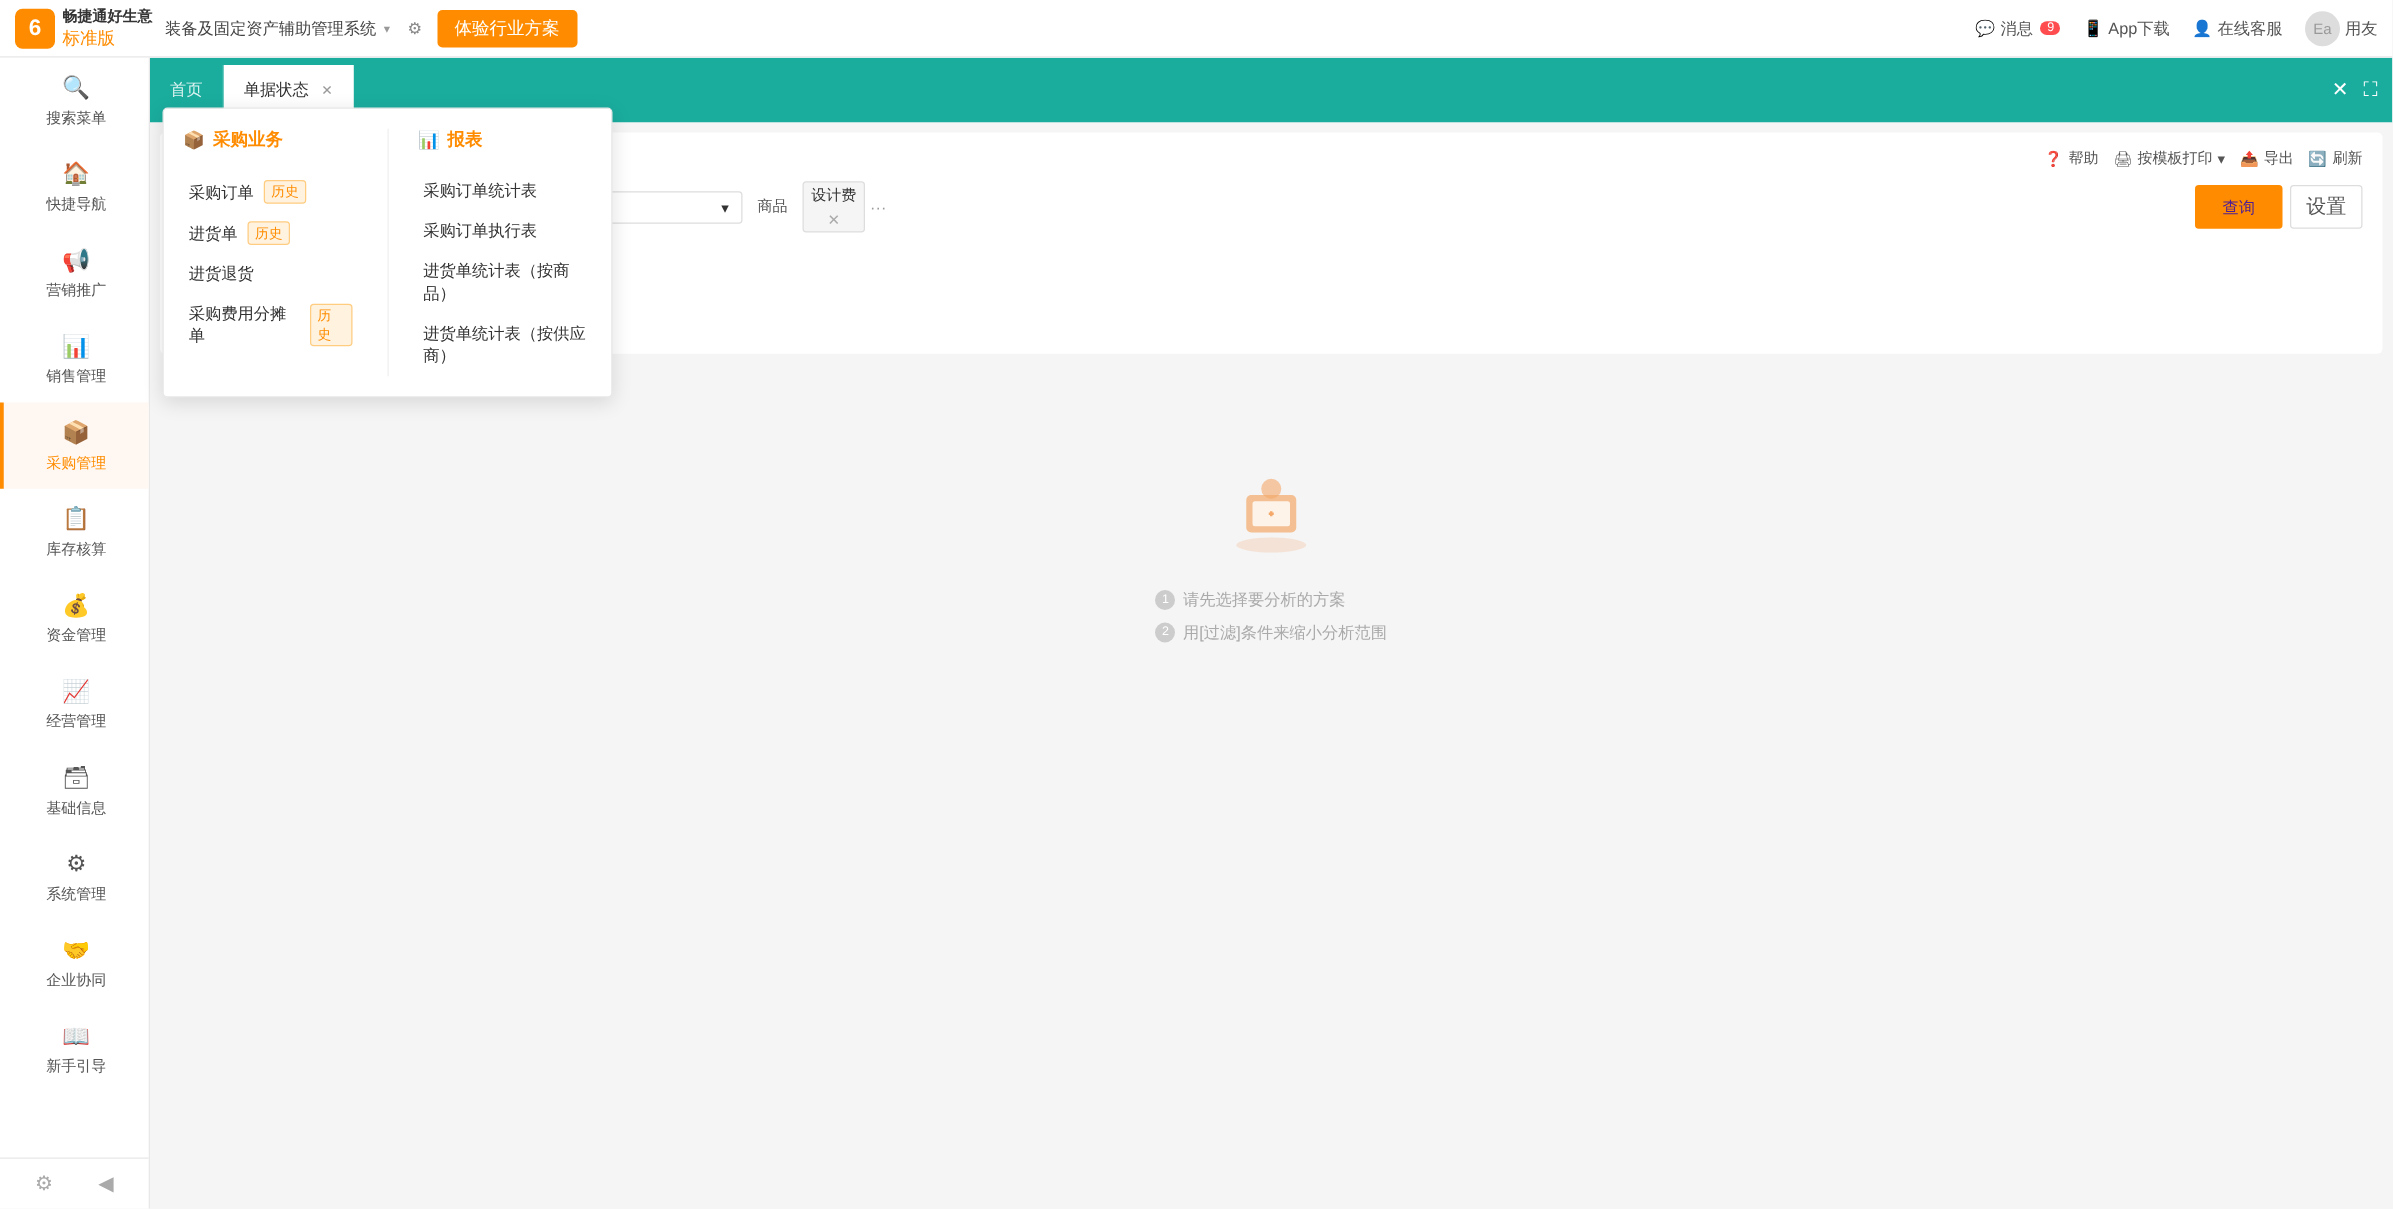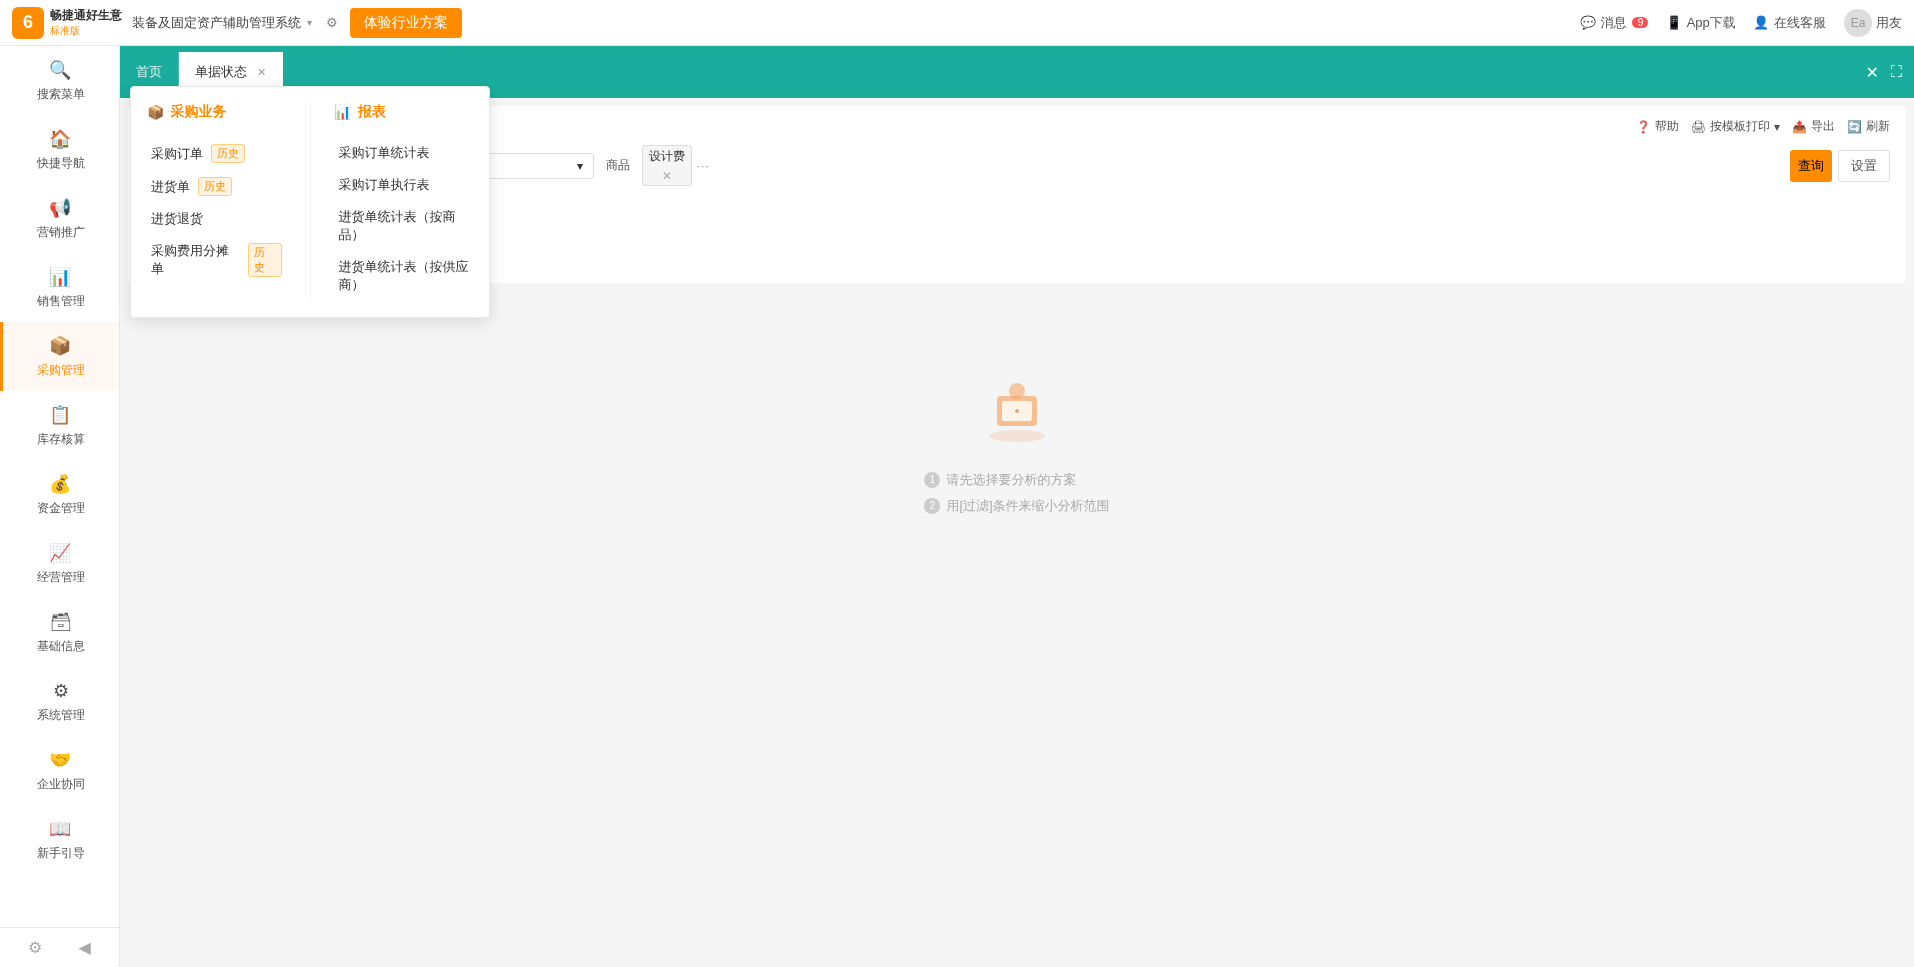--- a/index.html
+++ b/index.html
@@ -27,21 +27,21 @@
       height: 32px;
       background: #ff8c00;
       border-radius: 6px;
       display: flex;
       align-items: center;
       justify-content: center;
       color: #fff;
       font-size: 18px;
       font-weight: bold;
     }
-    .logo-badge { font-size: 10px; color: #ff8c00; }
+    .logo-badge { font-size: 14px; color: #ff8c00; }
 
     .system-title {
       display: flex;
       align-items: center;
       gap: 6px;
       color: #444;
       font-size: 13px;
     }
     .system-title .arrow-down { color: #999; font-size: 10px; }
     .settings-icon { margin-left: 8px; color: #888; cursor: pointer; }
@@ -257,34 +257,34 @@
       text-align: center;
       color: #1aad9e;
       font-size: 12px;
       cursor: pointer;
       padding: 6px 0 2px;
     }
 
     
     .query-btn {
       background: #ff8c00;
-      color: #000000;
+      color: #4c1d95;
       border: none;
-      padding: 7px 8px;
+      padding: 7px 22px;
       border-radius: 3px;
       cursor: pointer;
       font-size: 13px;
     }
     .settings-small-btn {
       border: 1px solid #ddd;
       background: #fff;
       padding: 6px 12px;
       border-radius: 3px;
       cursor: pointer;
-      font-size: 13px;
+      font-size: 16px;
       color: #555;
     }
 
     
     .empty-state {
       display: flex;
       flex-direction: column;
       align-items: center;
       justify-content: center;
       padding: 80px 0;

